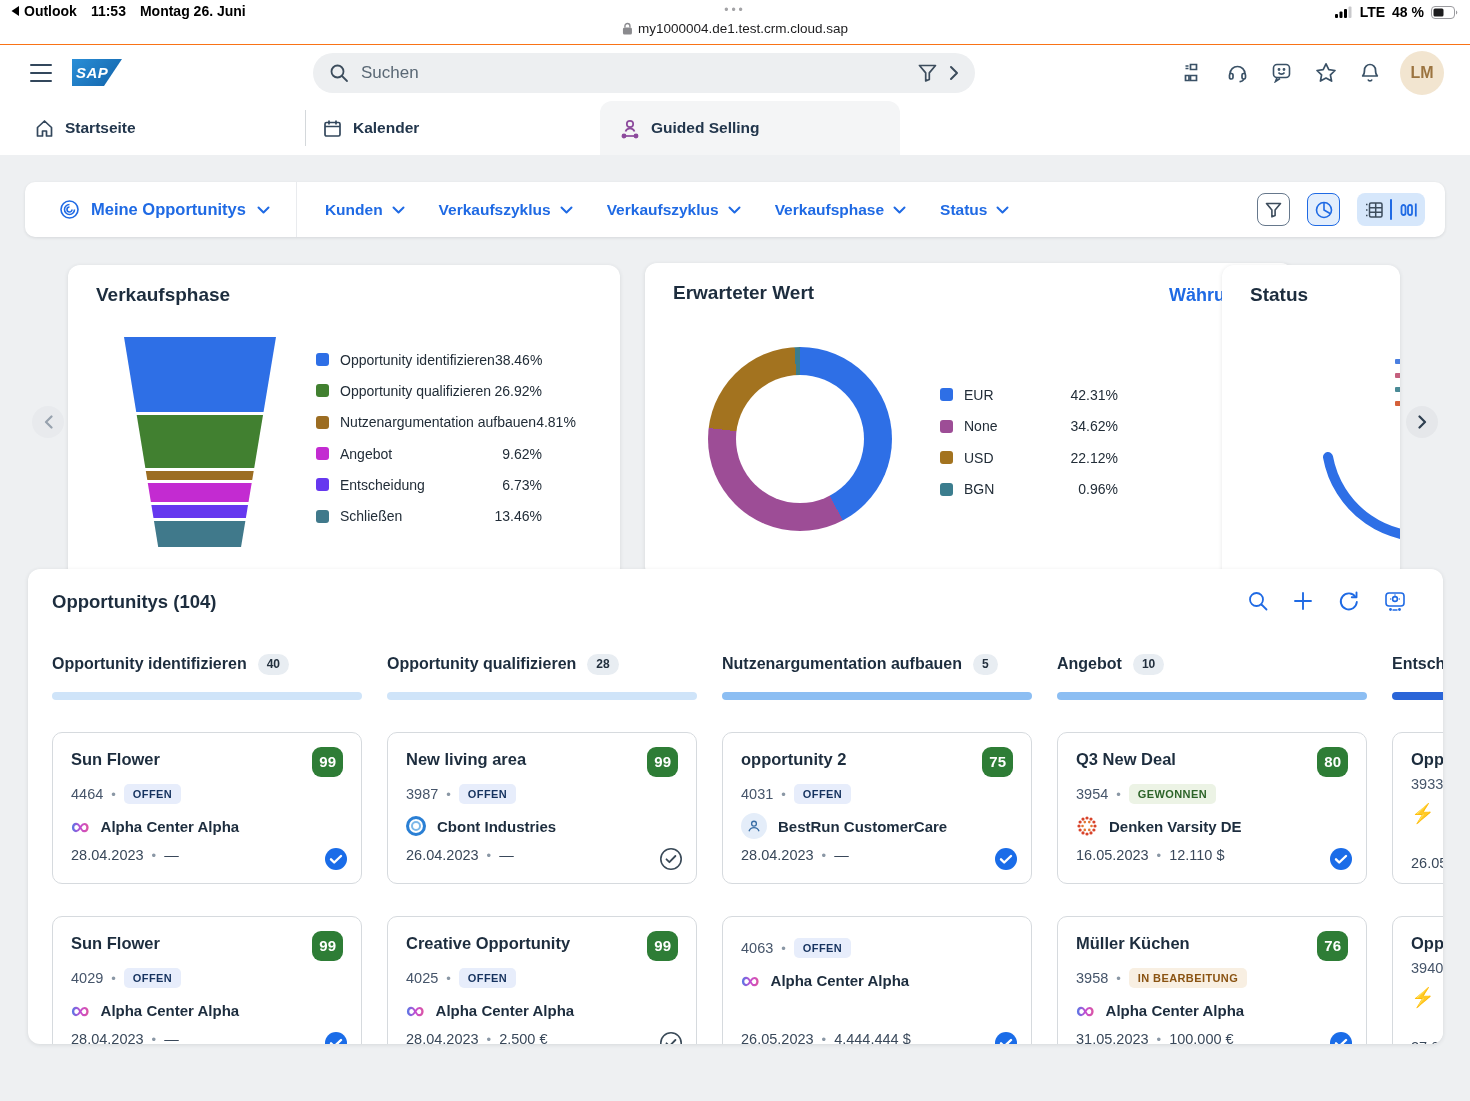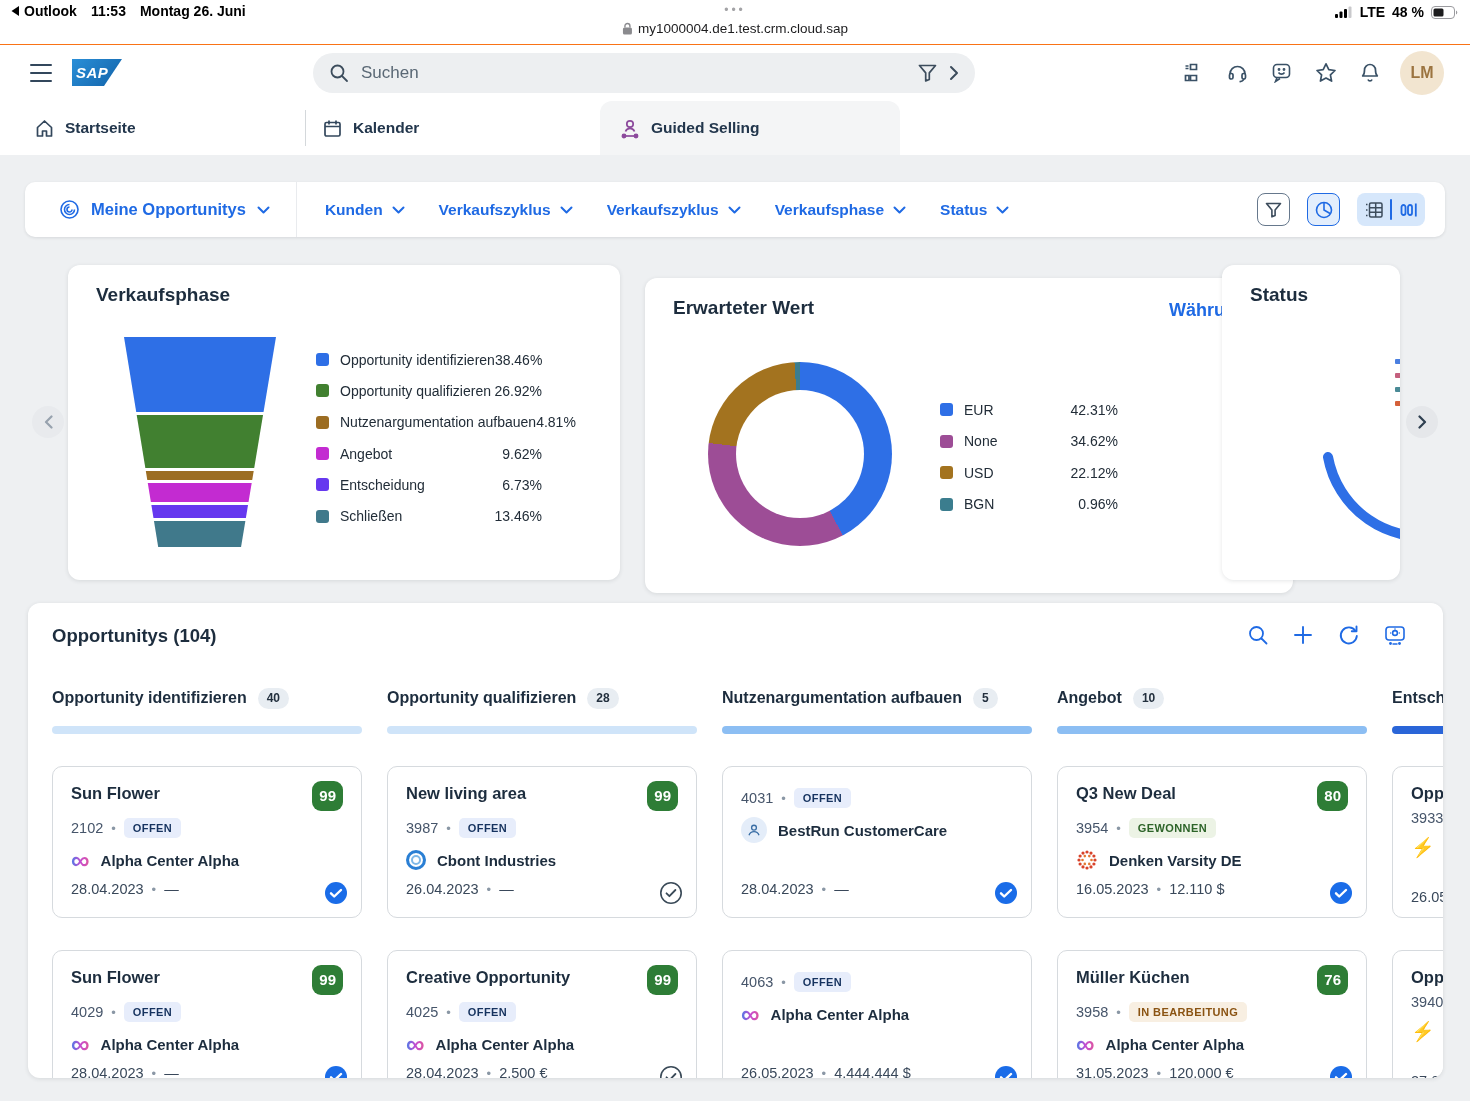--- a/index.html
+++ b/index.html
@@ -41,21 +41,21 @@
   .sq-btn{width:33px;height:33px;border-radius:8px;border:1px solid #66788c;display:flex;align-items:center;justify-content:center;background:#fff;cursor:pointer;}
   .sq-btn.active{border:1px solid #1f6ae4;background:#e3eefc;}
   .seg{display:flex;align-items:center;height:33px;background:#d6e7fb;border-radius:8px;overflow:hidden;cursor:pointer;}
   .seg .cell{width:33px;height:33px;display:flex;align-items:center;justify-content:center;}
   .seg .sep{width:2px;height:21px;background:#1f6ae4;border-radius:1px;}
 
   
   .card{position:absolute;background:#fff;border-radius:12px;box-shadow:0 1px 4px rgba(40,50,60,.12);}
   .card-title{position:absolute;left:28px;top:19px;font-size:19px;font-weight:bold;color:#1d2d3e;}
   #card-funnel{left:68px;top:265px;width:552px;height:315px;}
-  #card-donut{left:645px;top:278px;width:648px;height:315px;}
+  #card-donut{left:645px;top:263px;width:648px;height:315px;}
   #card-status{left:1222px;top:265px;width:178px;height:315px;overflow:hidden;}
   .funnel{position:absolute;left:56px;top:72px;width:152px;height:210px;display:flex;flex-direction:column;gap:3px;clip-path:polygon(0 0,100% 0,77% 100%,22.5% 100%);}
   .legend{position:absolute;display:flex;flex-direction:column;}
   #legend-funnel{left:248px;top:79px;width:226px;}
   #legend-funnel .legendrow{height:31.3px;}
   #legend-donut{left:295px;top:116px;width:178px;}
   #legend-donut .legendrow{height:31.5px;}
   .legendrow{display:flex;align-items:center;}
   .legendrow .chip{width:13px;height:13px;border-radius:3px;margin-right:11px;flex:none;}
   .legendrow .llabel{flex:1;font-size:14px;color:#222d38;white-space:nowrap;}
@@ -63,21 +63,21 @@
   .donut{position:absolute;left:63px;top:84px;width:184px;height:184px;border-radius:50%;}
   .donut .hole{position:absolute;left:28px;top:28px;right:28px;bottom:28px;background:#fff;border-radius:50%;}
   .currency-ctl{position:absolute;right:24px;top:22px;display:flex;align-items:center;gap:9px;font-size:18px;font-weight:bold;color:#1f6ae4;cursor:pointer;}
   .status-chips{position:absolute;left:173px;top:94px;display:flex;flex-direction:column;gap:9px;}
   .status-chips i{width:10px;height:5px;border-radius:1px;display:block;}
   .nav-circle{position:absolute;width:32px;height:32px;border-radius:50%;display:flex;align-items:center;justify-content:center;cursor:pointer;}
   #nav-prev{left:32px;top:406px;background:#e8eaed;}
   #nav-next{left:1406px;top:406px;background:#e5e7ea;}
 
   
-  .board{position:absolute;left:28px;top:603px;width:1415px;height:475px;background:#fff;border-radius:12px;box-shadow:0 1px 4px rgba(40,50,60,.12);overflow:hidden;}
+  .board{position:absolute;left:28px;top:569px;width:1415px;height:475px;background:#fff;border-radius:12px;box-shadow:0 1px 4px rgba(40,50,60,.12);overflow:hidden;}
   .board-title{position:absolute;left:24px;top:22px;font-size:18.5px;font-weight:bold;color:#1d2d3e;}
   .board-actions{position:absolute;right:36px;top:21px;display:flex;align-items:center;gap:24px;}
   .board-actions svg{display:block;cursor:pointer;}
   .columns{position:absolute;left:24px;top:84px;width:1391px;height:391px;display:flex;gap:25px;overflow:hidden;}
   .kcol{width:310px;flex:none;}
   .colhead{display:flex;align-items:center;gap:11px;height:22px;}
   .coltitle{font-size:16px;font-weight:bold;color:#1d2d3e;white-space:nowrap;}
   .colcount{background:#e8edf2;color:#23303e;font-size:12px;font-weight:bold;height:21px;line-height:21px;padding:0 9px;border-radius:11px;}
   .colbar{height:8px;border-radius:4px;margin-top:17px;}
   .kcard{position:relative;width:310px;height:152px;background:#fff;border:1px solid #d6dade;border-radius:10px;margin-top:32px;padding:14px 18px;cursor:pointer;}
@@ -428,21 +428,21 @@
           <span class="coltitle">Opportunity identifizieren</span>
           <span class="colcount">40</span>
         </div>
         <div class="colbar" style="background: rgb(207, 228, 249);"></div>
         <div class="kcard">
           <div class="krow1">
             <div class="ktitle">Sun Flower</div>
             <div class="score score-positive">99</div>
           </div>
           <div class="krow2">
-            <span class="kid">2102</span>
+            <span class="kid">4464</span>
             <span class="kdot">•</span>
             <span class="pill pill-open">OFFEN</span>
           </div>
           <div class="krow3">
             <span class="logo-alpha">∞</span>
             <span class="acct">Alpha Center Alpha</span>
           </div>
           <div class="krow4">
             <span class="kmeta">
               <span>28.04.2023</span>
@@ -541,20 +541,24 @@
           </div>
         </div>
       </div>
       <div class="kcol">
         <div class="colhead">
           <span class="coltitle">Nutzenargumentation aufbauen</span>
           <span class="colcount">5</span>
         </div>
         <div class="colbar" style="background: rgb(140, 190, 243);"></div>
         <div class="kcard">
+          <div class="krow1">
+            <div class="ktitle">opportunity 2</div>
+            <div class="score score-positive">75</div>
+          </div>
           <div class="krow2">
             <span class="kid">4031</span>
             <span class="kdot">•</span>
             <span class="pill pill-open">OFFEN</span>
           </div>
           <div class="krow3">
             <span class="logo-person">
               <svg width="16" height="16" viewBox="0 0 24 24" fill="none" stroke="#3a6ea5" stroke-width="2">
                 <circle cx="12" cy="8.5" r="3.6"></circle>
                 <path d="M4.5 20c1.3-3.8 4-5.6 7.5-5.6s6.2 1.8 7.5 5.6"></path>
@@ -665,21 +669,21 @@
             <span class="pill pill-progress">IN BEARBEITUNG</span>
           </div>
           <div class="krow3">
             <span class="logo-alpha">∞</span>
             <span class="acct">Alpha Center Alpha</span>
           </div>
           <div class="krow4">
             <span class="kmeta">
               <span>31.05.2023</span>
               <span class="kdot">•</span>
-              <span>120.000 €</span>
+              <span>100.000 €</span>
             </span>
             <svg width="24" height="24" viewBox="0 0 24 24">
               <circle cx="12" cy="12" r="11" fill="#1a6ce8"></circle>
               <path d="M7 12.3l3.2 3.2L17 9" fill="none" stroke="#fff" stroke-width="2.4" stroke-linecap="round" stroke-linejoin="round"></path>
             </svg>
           </div>
         </div>
       </div>
       <div class="kcol">
         <div class="colhead">

